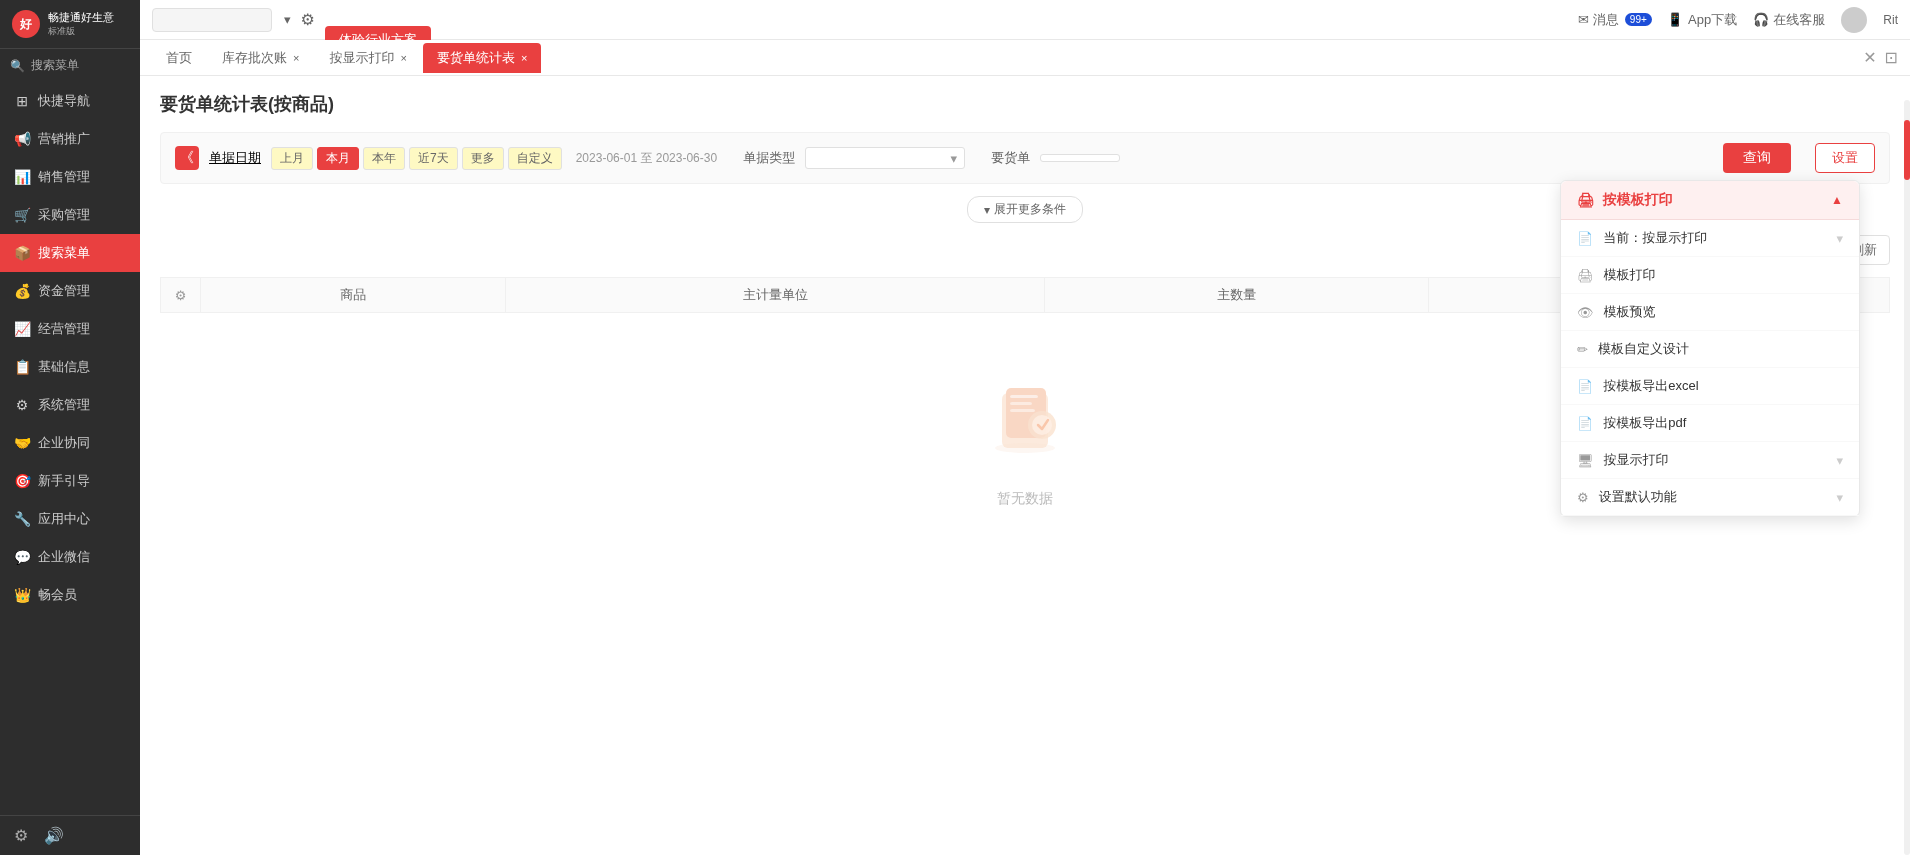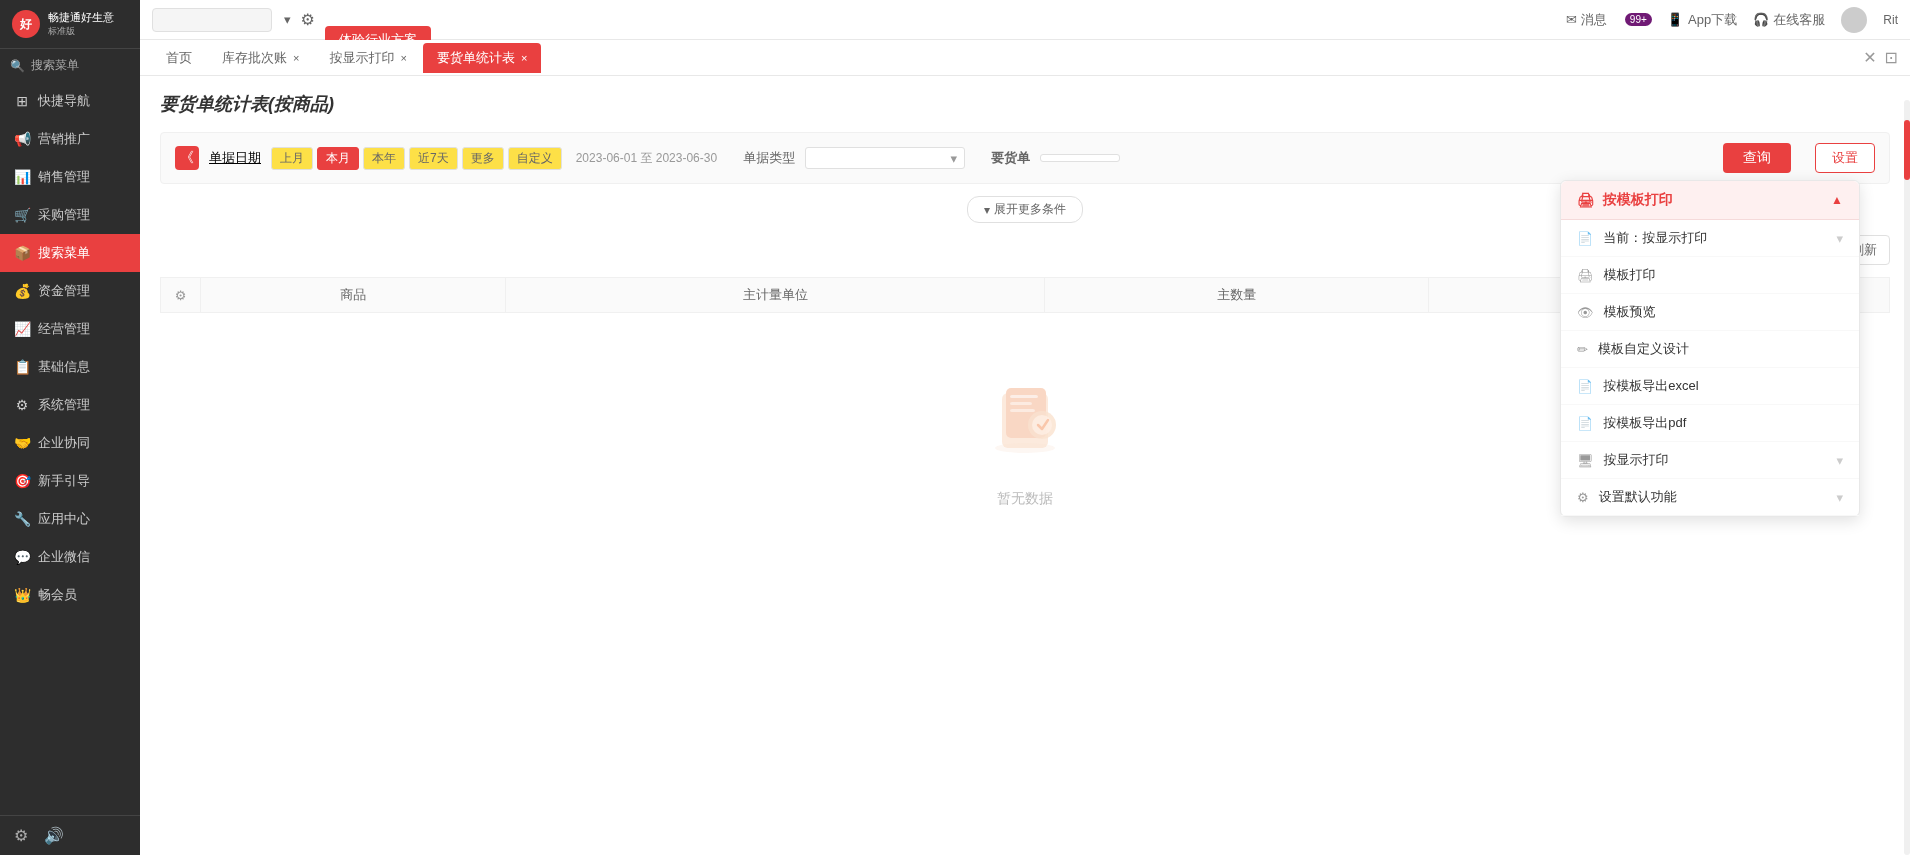--- a/index.html
+++ b/index.html
@@ -101,26 +101,26 @@
       display: flex;
       align-items: center;
       gap: 16px;
       color: #666;
       font-size: 13px;
     }
     .topbar-right-item {
       display: flex; align-items: center; gap: 4px; cursor: pointer;
     }
     .badge {
-      background: #701a75;
+      background: #1d4ed8;
       color: #fff;
       font-size: 10px;
       border-radius: 8px;
       padding: 1px 5px;
-      margin-left: 14px;
+      margin-left: 2px;
     }
     .avatar {
       width: 26px; height: 26px;
       background: #ccc;
       border-radius: 50%;
     }
     .user-name { font-size: 12px; color: #666; }
 
     
     .tabs-bar {
@@ -171,21 +171,20 @@
       margin: 0;
       padding: 16px 20px;
       min-height: 100%;
     }
 
     .page-title {
       font-size: 18px;
       font-weight: bold;
       color: #333;
       margin-bottom: 16px;
-      font-style: italic;
     }
 
     
     .filter-bar {
       display: flex;
       align-items: center;
       gap: 10px;
       background: #fafafa;
       border: 1px solid #f0f0f0;
       padding: 10px 14px;
@@ -202,21 +201,21 @@
       cursor: pointer;
       display: flex; align-items: center; justify-content: center;
       font-size: 14px;
     }
     .filter-label { color: #000000; font-size: 13px; white-space: nowrap; text-decoration: underline; }
     .filter-date-btns { display: flex; gap: 4px; align-items: center; }
     .date-btn {
       padding: 2px 8px;
       font-size: 12px;
       border: 1px solid #e0e0e0;
-      background: #fde047;
+      background: #fef9c3;
       border-radius: 3px;
       cursor: pointer;
       color: #666;
     }
     .date-btn.active {
       background: #e94040;
       color: #fff;
       border-color: #e94040;
     }
     .date-range { font-size: 12px; color: #999; margin-left: 10px; }
@@ -239,21 +238,21 @@
     }
     .select-arrow {
       position: absolute;
       right: 8px;
       top: 50%;
       transform: translateY(-50%);
       color: #999;
       pointer-events: none;
     }
 
-    .filter-more-label { color: #666; font-size: 13px; margin-left: 16px; font-weight: bold; }
+    .filter-more-label { color: #666; font-size: 13px; margin-left: 16px; }
     .filter-more-value {
       border: 1px solid #e0e0e0;
       border-radius: 3px;
       padding: 3px 8px;
       font-size: 12px;
       color: #333;
       background: #fff;
       min-width: 80px;
     }
 

